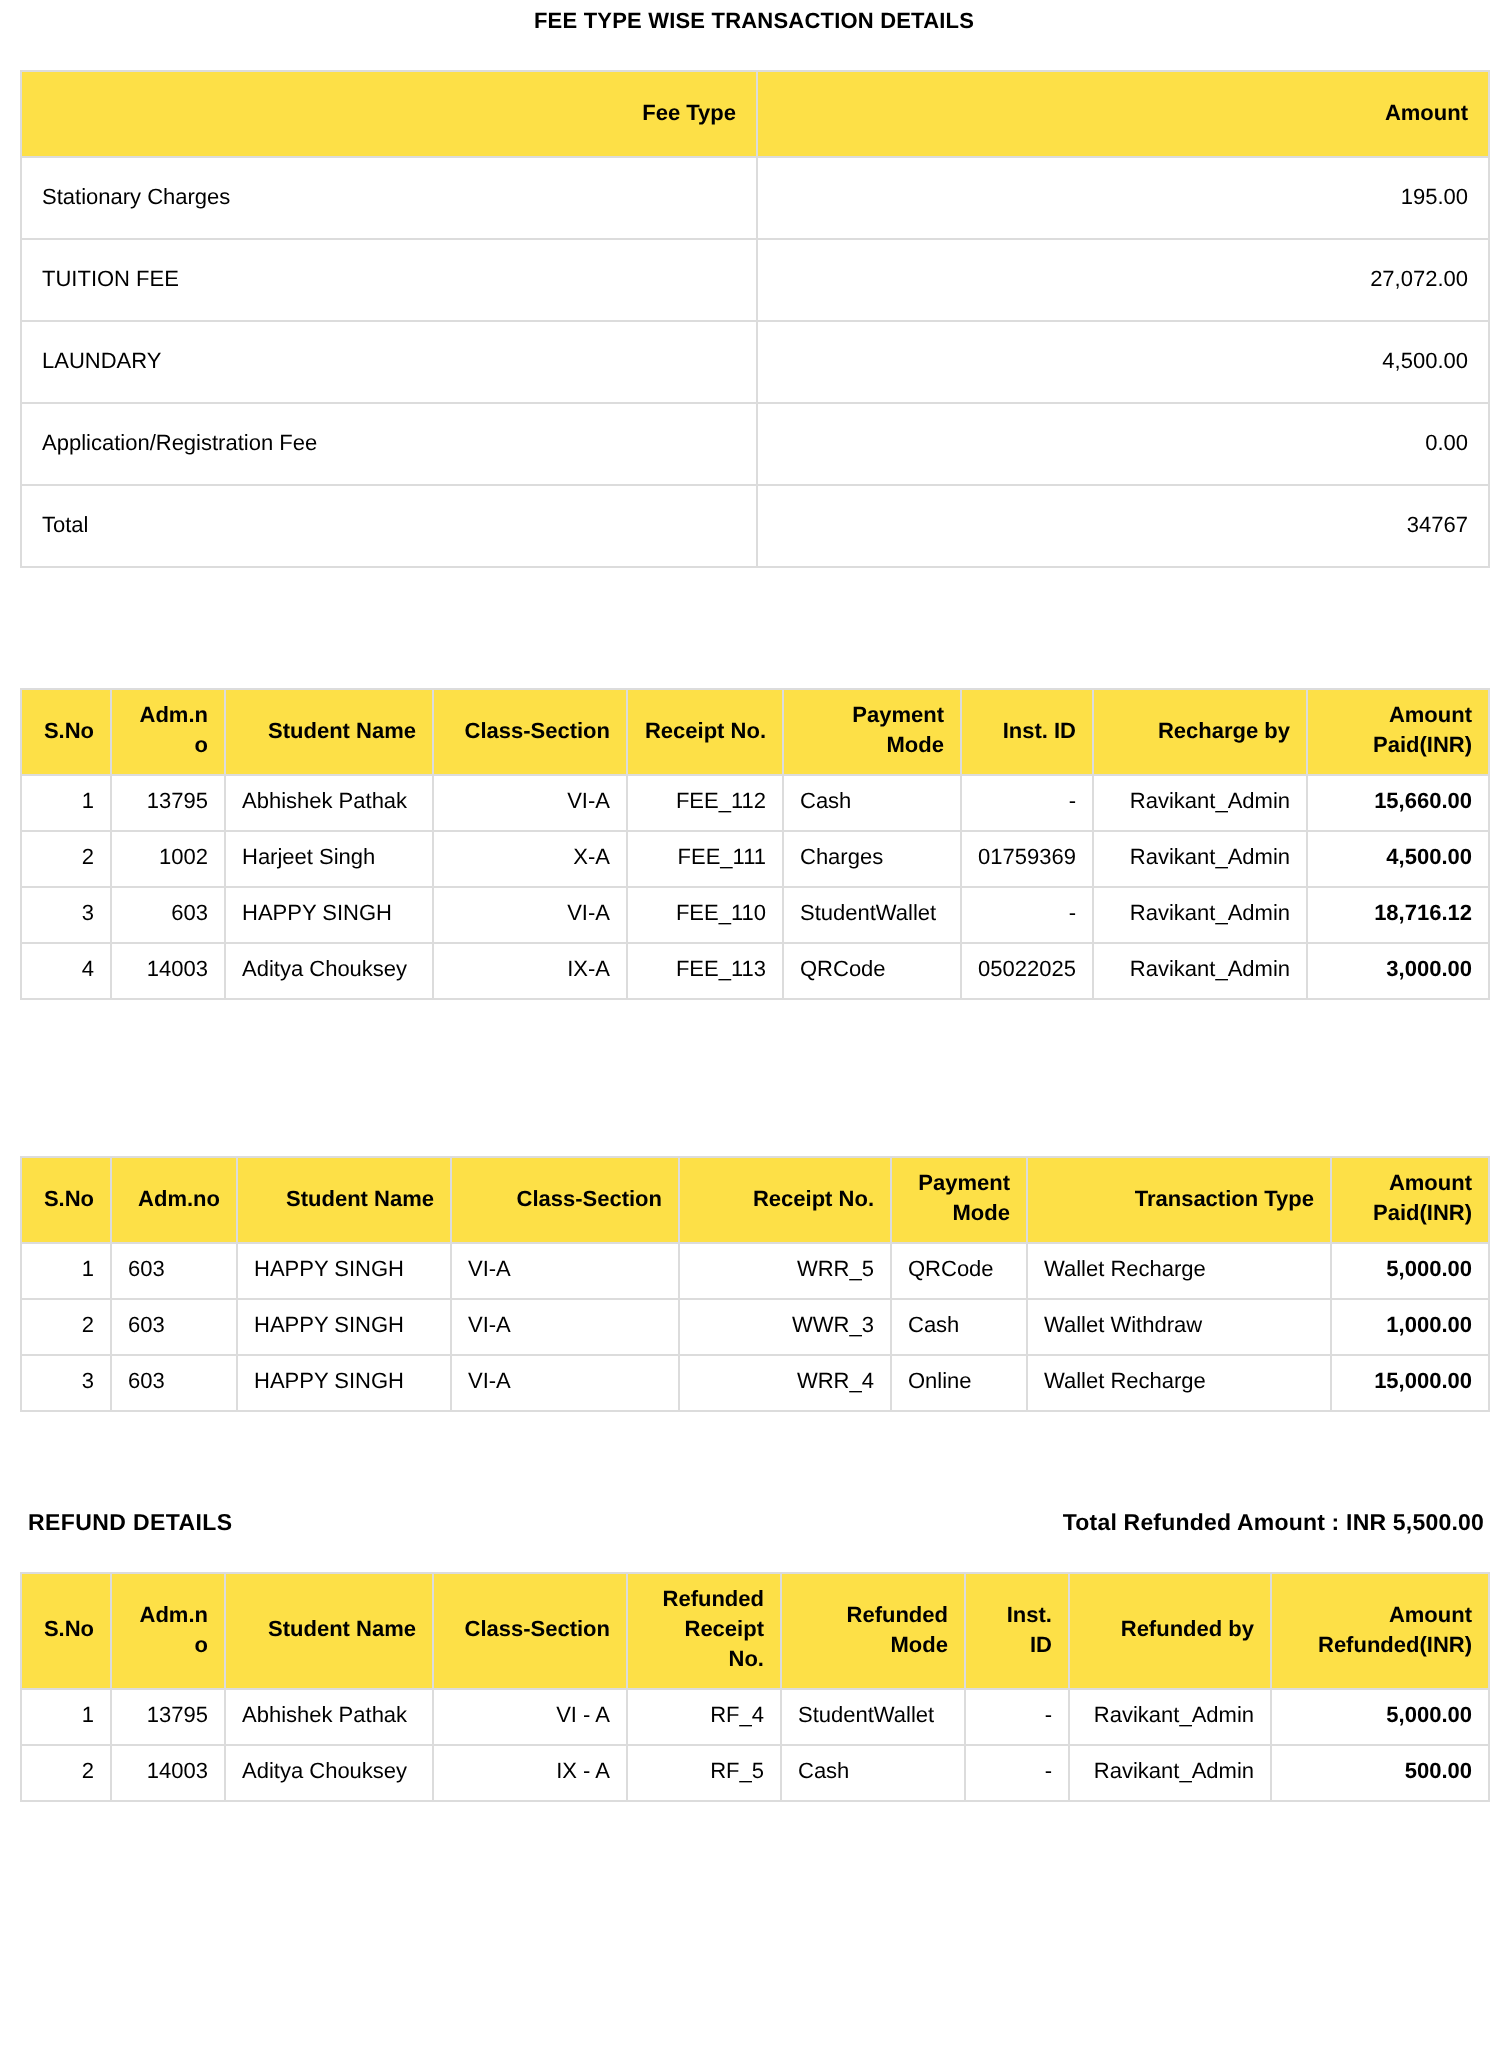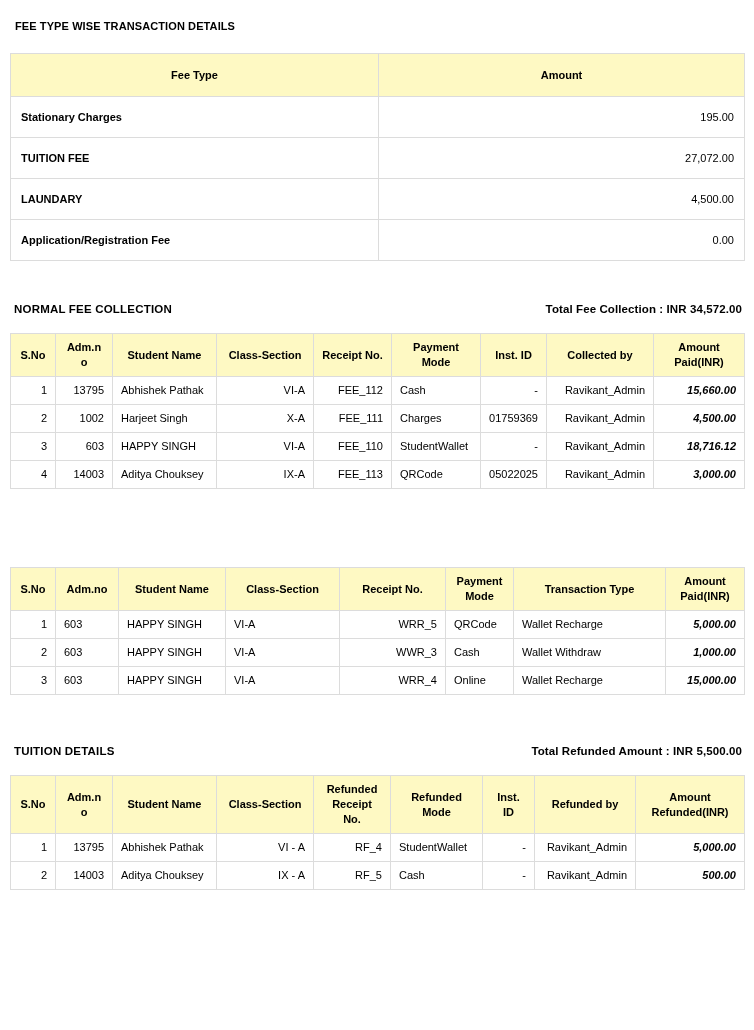--- a/index.html
+++ b/index.html
@@ -15,25 +15,26 @@
   }
   .page {
     width: 754px;
     box-sizing: border-box;
     padding: 0;
     position: relative;
   }
 
   
   .doc-title {
+    text-align: center;
     font-size: 11px;
     font-weight: bold;
     letter-spacing: 0.1px;
-    padding: 5px 0 6px 0;
-    margin: 15px;
+    padding: 5px 0 18px 0;
+    margin: 0;
   }
 
   
   .tbl-wrap {
     padding: 0 10px 0 10px;
     box-sizing: border-box;
     width: 754px;
   }
   table.grid {
     border-collapse: collapse;
@@ -45,38 +46,38 @@
   table.grid td {
     border: 1px solid #dcdcdc;
     font-size: 11px;
     line-height: 15px;
     padding: 6px 8px;
     vertical-align: middle;
     overflow: hidden;
     word-wrap: break-word;
   }
   table.grid thead th {
-    background: #fef9c3;
+    background: #fde047;
     font-weight: bold;
-    text-align: center;
+    text-align: right;
     vertical-align: middle;
   }
 
   
   .ta-l { text-align: left; }
   .ta-r { text-align: right; }
-  .bold { font-weight: bold; font-style: italic; }
+  .bold { font-weight: bold; }
 
   
   table.feetype th,
   table.feetype td {
     height: 22px;
     padding: 9px 10px;
   }
-  table.feetype td.feename { font-weight: bold; }
+  table.feetype td.feename { font-weight: normal; }
   table.feetype td.feeamt  { font-weight: normal; padding-left: 48px; }
   table.feetype thead th { padding: 10px 10px; }
 
   
   .sec-head {
     display: flex;
     align-items: baseline;
     justify-content: space-between;
     padding: 0 12px 0 14px;
     box-sizing: border-box;
@@ -131,30 +132,30 @@
           <td class="ta-r feeamt">27,072.00</td>
         </tr>
         <tr>
           <td class="ta-l feename">LAUNDARY</td>
           <td class="ta-r feeamt">4,500.00</td>
         </tr>
         <tr>
           <td class="ta-l feename">Application/Registration Fee</td>
           <td class="ta-r feeamt">0.00</td>
         </tr>
+        <tr>
+          <td class="ta-l feename">Total</td>
+          <td class="ta-r feeamt">34767</td>
+        </tr>
       </tbody>
     </table>
   </div>
 
   <div class="gap-42"></div>
 
-  <div class="sec-head">
-    <div class="sec-title">NORMAL FEE COLLECTION</div>
-    <div class="sec-total">Total Fee Collection : INR 34,572.00</div>
-  </div>
 
   <div class="gap-18"></div>
 
   <div class="tbl-wrap">
     <table class="grid nfc">
       <colgroup>
         <col style="width:45px">
         <col style="width:57px">
         <col style="width:104px">
         <col style="width:97px">
@@ -169,21 +170,21 @@
           <th class="ta-l">S.No</th>
           <th class="ta-l">Adm.no</th>
           <th class="ta-l">Student Name</th>
           <th class="ta-l">Class-Section</th>
           <th class="ta-l">Receipt No.</th>
           <th class="ta-l">
             <span class="hl">Payment</span>
             <span class="hl">Mode</span>
           </th>
           <th class="ta-l">Inst. ID</th>
-          <th class="ta-l">Collected by</th>
+          <th class="ta-l">Recharge by</th>
           <th class="ta-l">
             <span class="hl">Amount</span>
             <span class="hl">Paid(INR)</span>
           </th>
         </tr>
       </thead>
       <tbody>
         <tr>
           <td class="ta-r">1</td>
           <td class="ta-r">13795</td>
@@ -298,21 +299,21 @@
           <td class="ta-l">Wallet Recharge</td>
           <td class="ta-r bold">15,000.00</td>
         </tr>
       </tbody>
     </table>
   </div>
 
   <div class="gap-50"></div>
 
   <div class="sec-head">
-    <div class="sec-title">TUITION DETAILS</div>
+    <div class="sec-title">REFUND DETAILS</div>
     <div class="sec-total">Total Refunded Amount : INR 5,500.00</div>
   </div>
 
   <div class="gap-18"></div>
 
   <div class="tbl-wrap">
     <table class="grid rfd">
       <colgroup>
         <col style="width:45px">
         <col style="width:57px">

